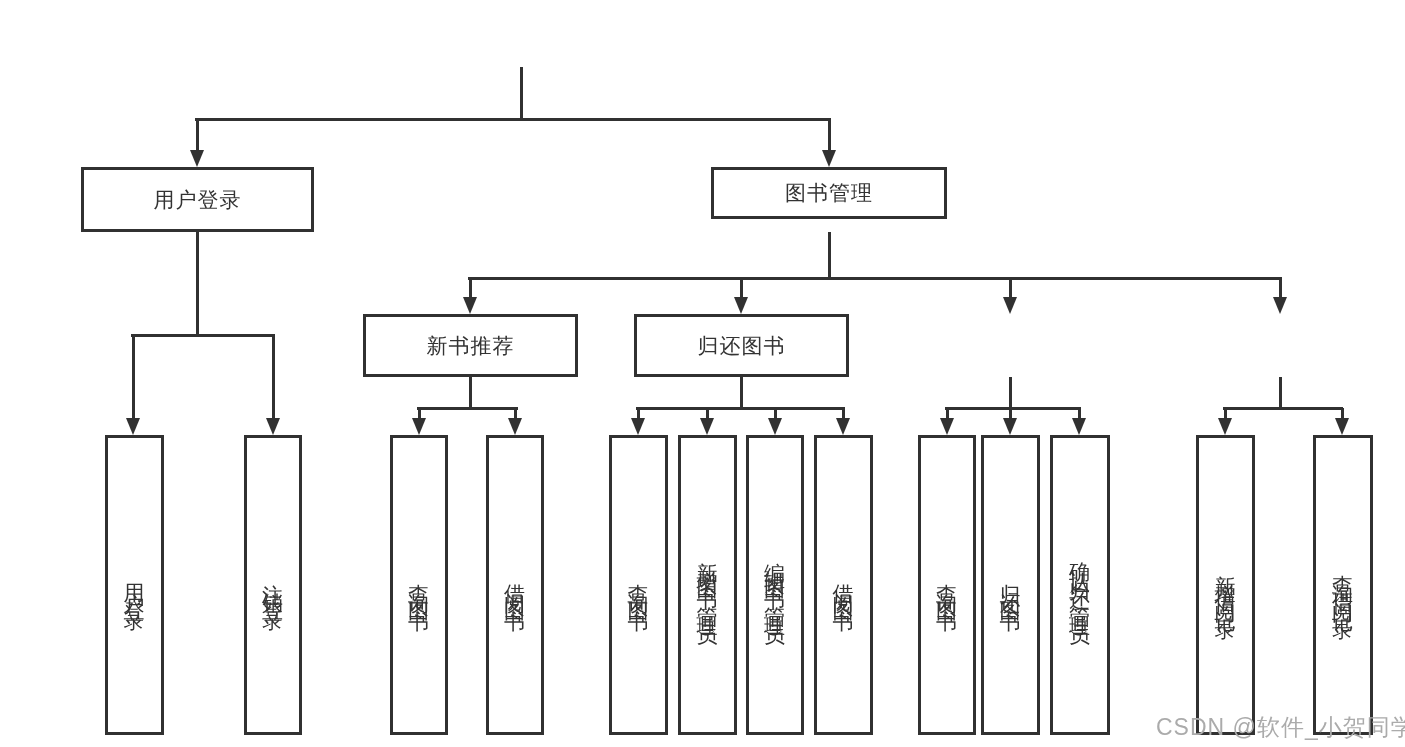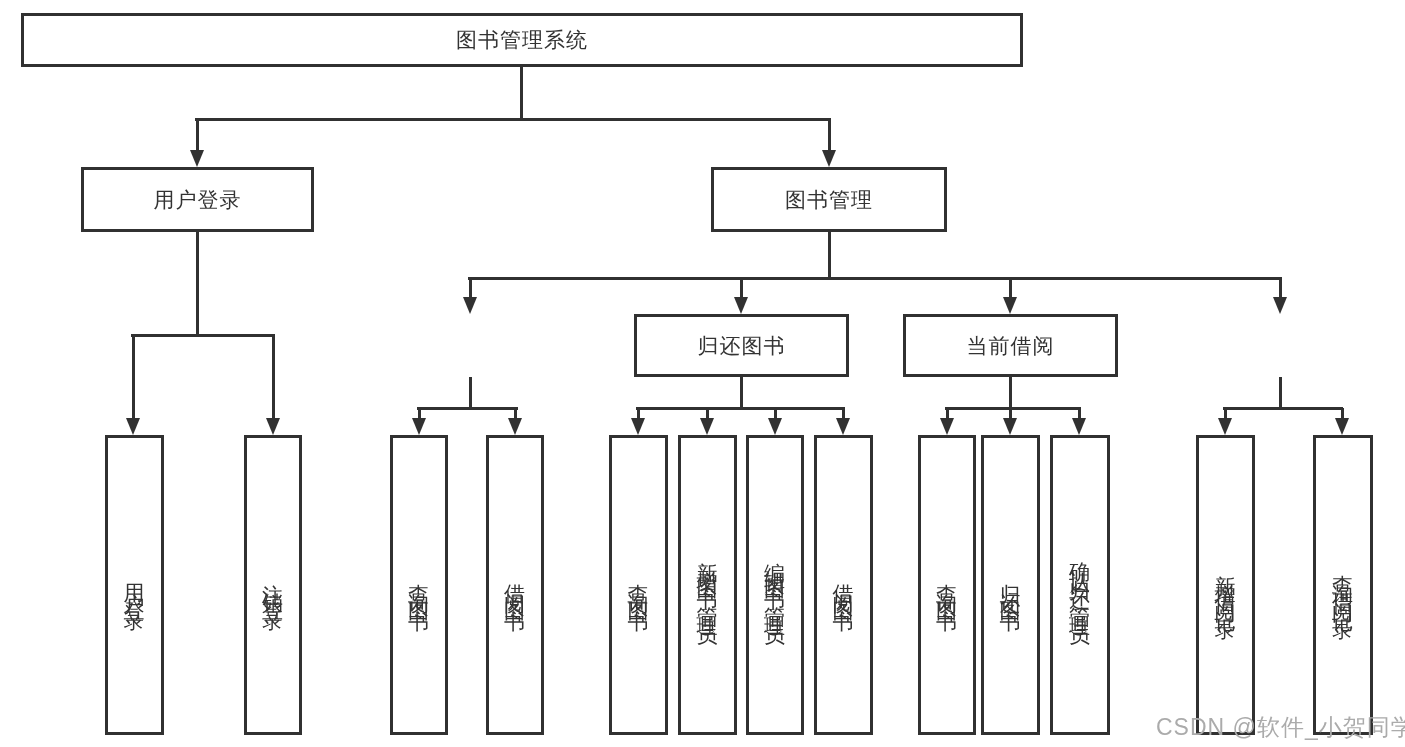--- a/index.html
+++ b/index.html
@@ -44,35 +44,32 @@
     color:#ababab;
     letter-spacing:1px;
     white-space:nowrap;
   }
 </style>
 </head>
 <body>
 
 <div class="canvas">
 
-  <div class="box" style="left:21px;top:13px;width:1002px;height:54px">
-    <span>图书管理系统</span>
-  </div>
 
   <div class="vline" style="left:520px;top:67px;height:52px"></div>
   <div class="hline" style="left:195px;top:118px;width:636px"></div>
   <div class="vline" style="left:196px;top:119px;height:33px"></div>
   <div class="arrow" style="left:190px;top:150px"></div>
   <div class="vline" style="left:828px;top:119px;height:33px"></div>
   <div class="arrow" style="left:822px;top:150px"></div>
 
   <div class="box" style="left:81px;top:167px;width:233px;height:65px">
     <span>用户登录</span>
   </div>
-  <div class="box" style="left:711px;top:167px;width:236px;height:65px">
+  <div class="box" style="left:711px;top:167px;width:236px;height:52px">
     <span>图书管理</span>
   </div>
 
   <div class="vline" style="left:196px;top:232px;height:104px"></div>
   <div class="hline" style="left:131px;top:334px;width:144px"></div>
   <div class="vline" style="left:132px;top:335px;height:84px"></div>
   <div class="arrow" style="left:126px;top:418px"></div>
   <div class="vline" style="left:272px;top:335px;height:84px"></div>
   <div class="arrow" style="left:266px;top:418px"></div>
 
@@ -80,25 +77,25 @@
   <div class="hline" style="left:468px;top:277px;width:814px"></div>
   <div class="vline" style="left:469px;top:278px;height:20px"></div>
   <div class="arrow" style="left:463px;top:297px"></div>
   <div class="vline" style="left:740px;top:278px;height:20px"></div>
   <div class="arrow" style="left:734px;top:297px"></div>
   <div class="vline" style="left:1009px;top:278px;height:20px"></div>
   <div class="arrow" style="left:1003px;top:297px"></div>
   <div class="vline" style="left:1279px;top:278px;height:20px"></div>
   <div class="arrow" style="left:1273px;top:297px"></div>
 
+  <div class="box" style="left:363px;top:314px;width:215px;height:63px">
+    <span>新书推荐</span>
+  </div>
   <div class="box" style="left:634px;top:314px;width:215px;height:63px">
     <span>归还图书</span>
-  </div>
-  <div class="box" style="left:903px;top:314px;width:215px;height:63px">
-    <span>当前借阅</span>
   </div>
 
   <div class="vline" style="left:469px;top:377px;height:32px"></div>
   <div class="hline" style="left:417px;top:407px;width:101px"></div>
   <div class="vline" style="left:418px;top:408px;height:11px"></div>
   <div class="arrow" style="left:412px;top:418px"></div>
   <div class="vline" style="left:514px;top:408px;height:11px"></div>
   <div class="arrow" style="left:508px;top:418px"></div>
 
   <div class="vline" style="left:740px;top:377px;height:32px"></div>

